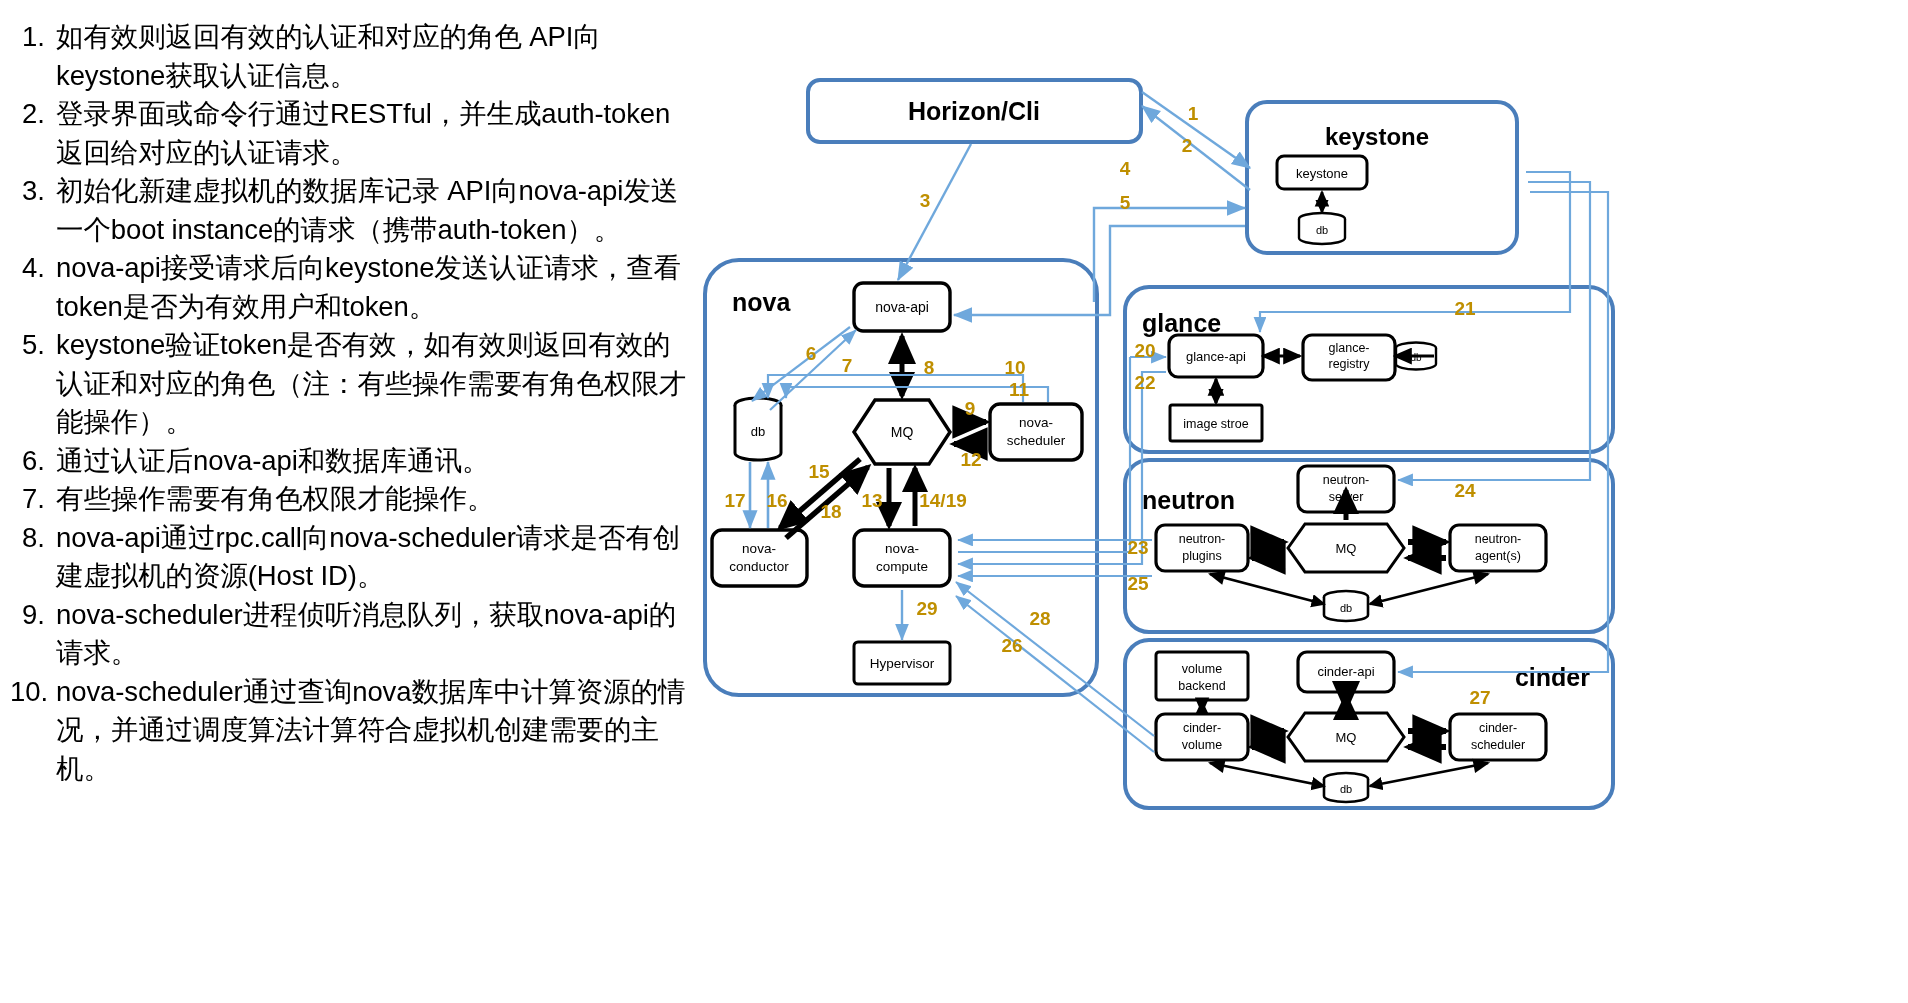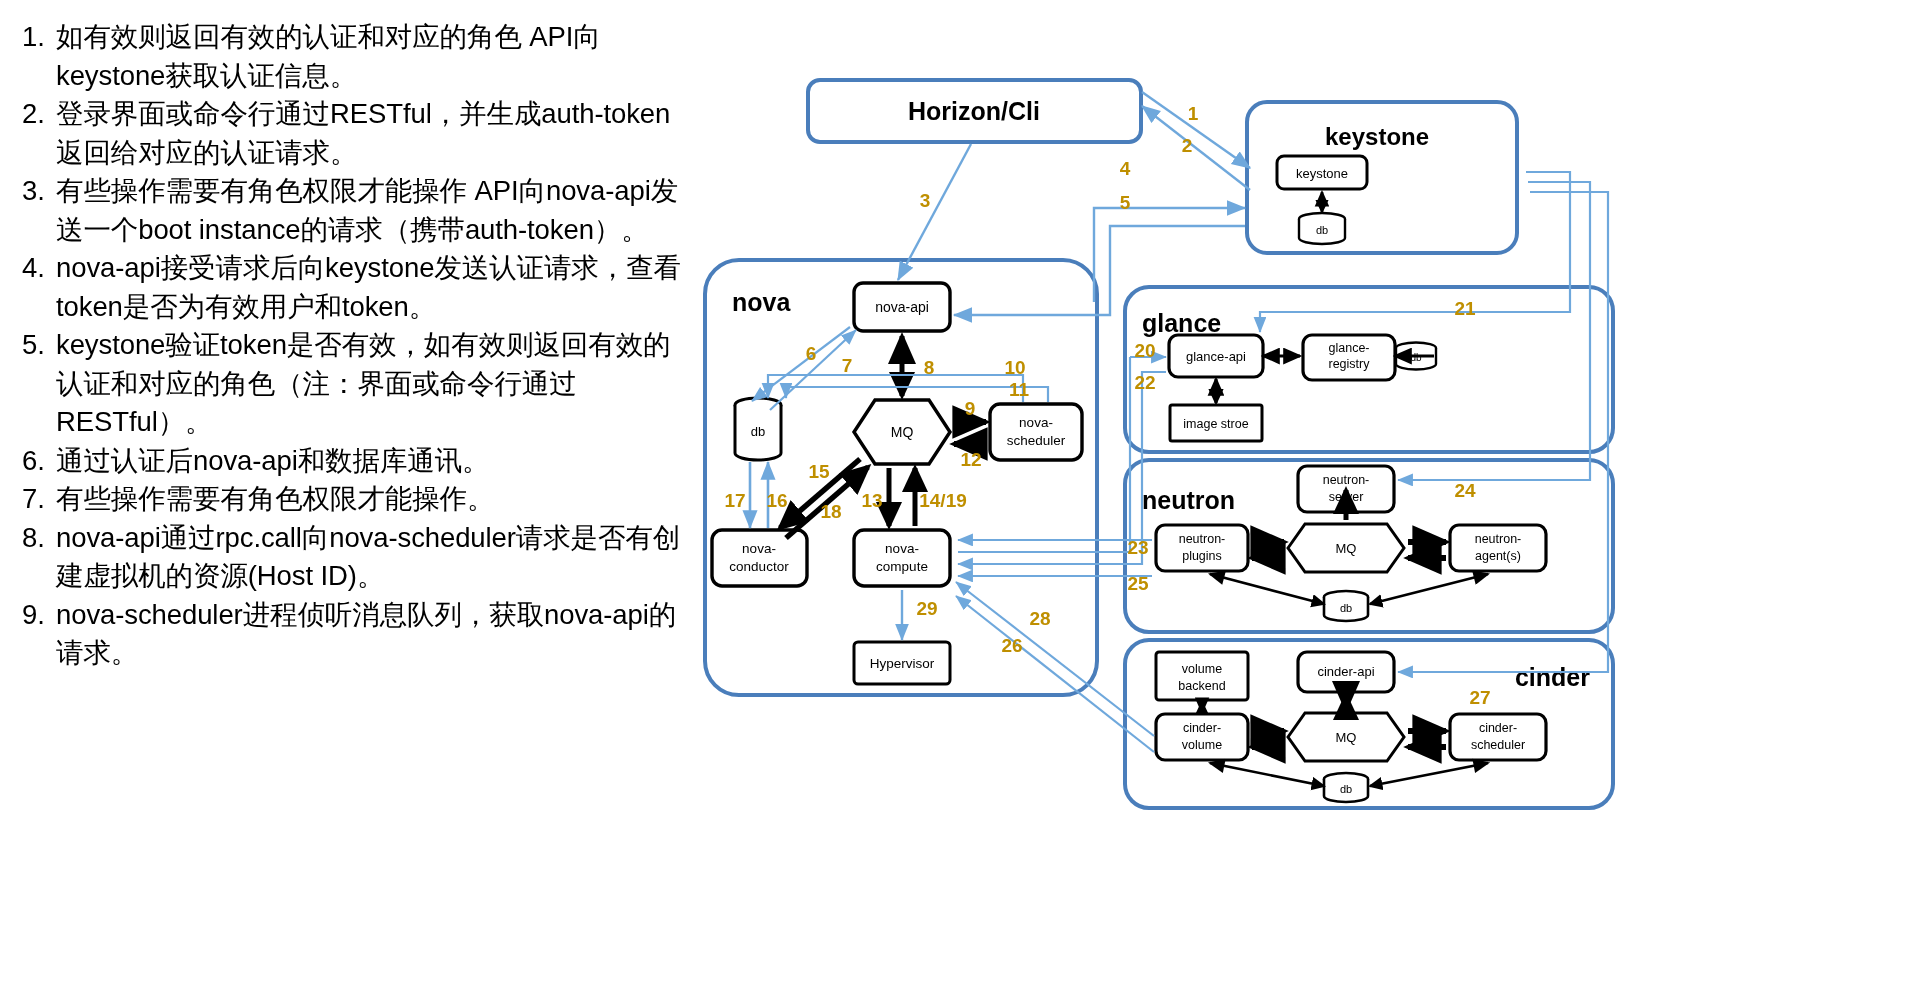--- a/index.html
+++ b/index.html
@@ -41,45 +41,49 @@
   <div class="step">
     <span class="num">1.</span>
     <span class="txt">如有效则返回有效的认证和对应的角色 API向keystone获取认证信息。</span>
   </div>
   <div class="step">
     <span class="num">2.</span>
     <span class="txt">登录界面或命令行通过RESTful，并生成auth-token返回给对应的认证请求。</span>
   </div>
   <div class="step">
     <span class="num">3.</span>
-    <span class="txt">有些操作需要有角色权限才能操作 API向nova-api发送一个boot instance的请求（携带auth-token）。</span>
+    <span class="txt">初始化新建虚拟机的数据库记录 API向nova-api发送一个boot instance的请求（携带auth-token）。</span>
   </div>
   <div class="step">
     <span class="num">4.</span>
     <span class="txt">nova-api接受请求后向keystone发送认证请求，查看token是否为有效用户和token。</span>
   </div>
   <div class="step">
     <span class="num">5.</span>
-    <span class="txt">keystone验证token是否有效，如有效则返回有效的认证和对应的角色（注：界面或命令行通过RESTful）。</span>
+    <span class="txt">keystone验证token是否有效，如有效则返回有效的认证和对应的角色（注：有些操作需要有角色权限才能操作）。</span>
   </div>
   <div class="step">
     <span class="num">6.</span>
     <span class="txt">通过认证后nova-api和数据库通讯。</span>
   </div>
   <div class="step">
     <span class="num">7.</span>
     <span class="txt">有些操作需要有角色权限才能操作。</span>
   </div>
   <div class="step">
     <span class="num">8.</span>
     <span class="txt">nova-api通过rpc.call向nova-scheduler请求是否有创建虚拟机的资源(Host ID)。</span>
   </div>
   <div class="step">
     <span class="num">9.</span>
     <span class="txt">nova-scheduler进程侦听消息队列，获取nova-api的请求。</span>
+  </div>
+  <div class="step wide">
+    <span class="num">10.</span>
+    <span class="txt">nova-scheduler通过查询nova数据库中计算资源的情况，并通过调度算法计算符合虚拟机创建需要的主机。</span>
   </div>
 </div>
 
 <div id="diagram">
 <svg width="1218" height="1003" viewBox="0 0 1218 1003" xmlns="http://www.w3.org/2000/svg">
   <defs>
     <marker id="bluearr" markerWidth="9" markerHeight="9" refX="7.5" refY="3.2" orient="auto">
       <path d="M0,0 L8,3.2 L0,6.4 z" fill="#6fa8dc"></path>
     </marker>
     <marker id="bluearrS" markerWidth="8" markerHeight="8" refX="6.8" refY="2.9" orient="auto">

